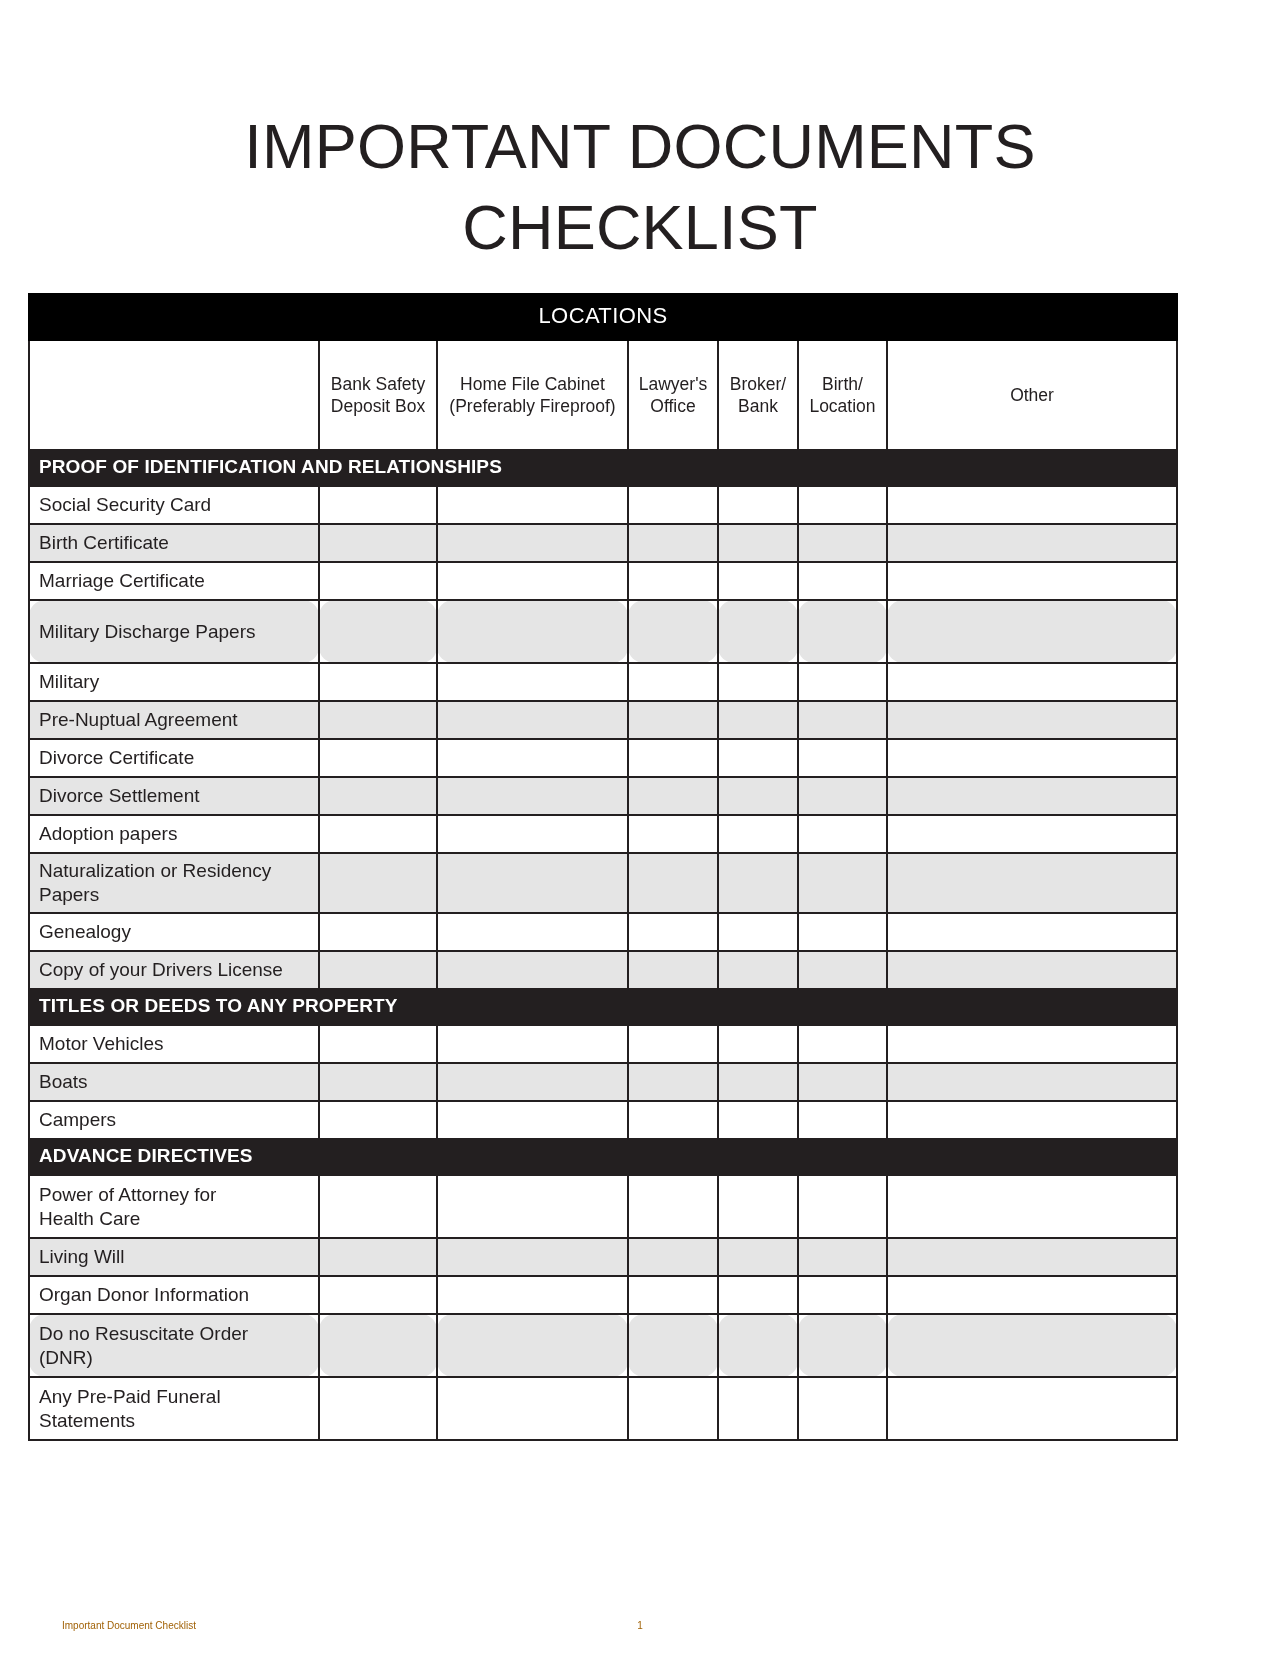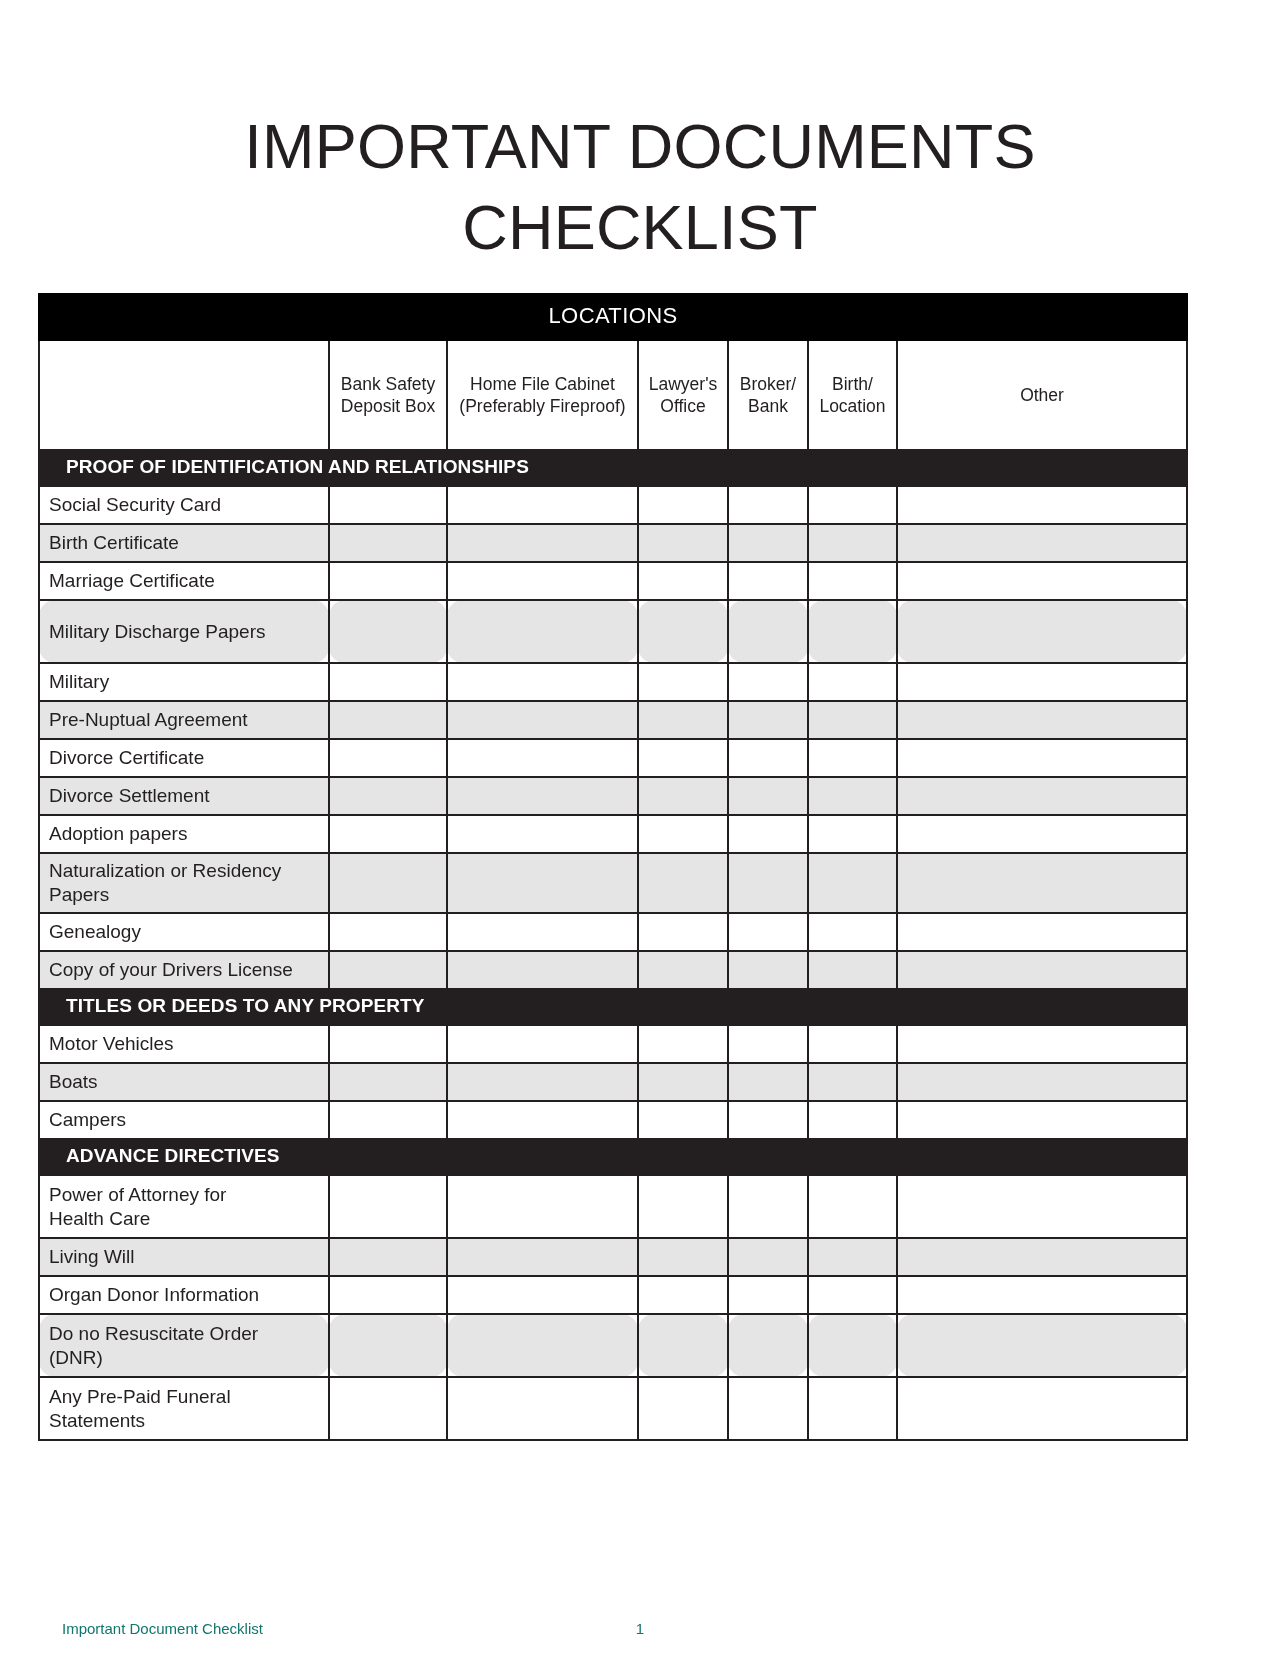--- a/index.html
+++ b/index.html
@@ -33,21 +33,21 @@
     font-weight: 400;
     letter-spacing: 0.2px;
     line-height: 1.28;
     color: #231f20;
   }
   .doc-title .line { display: block; white-space: nowrap; }
 
   
   .tbl-wrap {
     position: absolute;
-    left: 38px;
+    left: 28px;
     top: 293px;
     width: 960px;
   }
   table.checklist {
     width: 100%;
     border-collapse: collapse;
     table-layout: fixed;
     font-size: 17.5px;
   }
   table.checklist col.c-item   { width: 290px; }
@@ -92,21 +92,21 @@
   .ch-l1, .ch-l2 { display: block; white-space: nowrap; }
 
   
   tr.section td {
     background: #231f20;
     color: #ffffff;
     font-size: 19px;
     font-weight: 700;
     letter-spacing: 0.1px;
     height: 30px;
-    padding: 1px 0 3px 26px;
+    padding: 1px 0 3px 9px;
     border-color: #231f20;
   }
 
   
   tr.item td { height: 36px; }
   tr.item.tall td { height: 61px; border-radius: 16px; }
   tr.item.tall2 td { height: 58px; }
   tr.item td.label {
     padding: 0 6px 0 9px;
     font-size: 19px;
@@ -118,22 +118,22 @@
   tr.item.shaded td { background: #e5e5e5; }
   .lbl-l1, .lbl-l2 { display: block; }
 
   
   .footer {
     position: absolute;
     left: 0;
     right: 0;
     top: 1620px;
     height: 30px;
-    font-size: 15px;
-    color: #0f766e;
+    font-size: 10px;
+    color: #a16207;
   }
   .footer .f-left {
     position: absolute;
     left: 62px;
     top: 0;
     white-space: nowrap;
   }
   .footer .f-center {
     position: absolute;
     left: 0;

